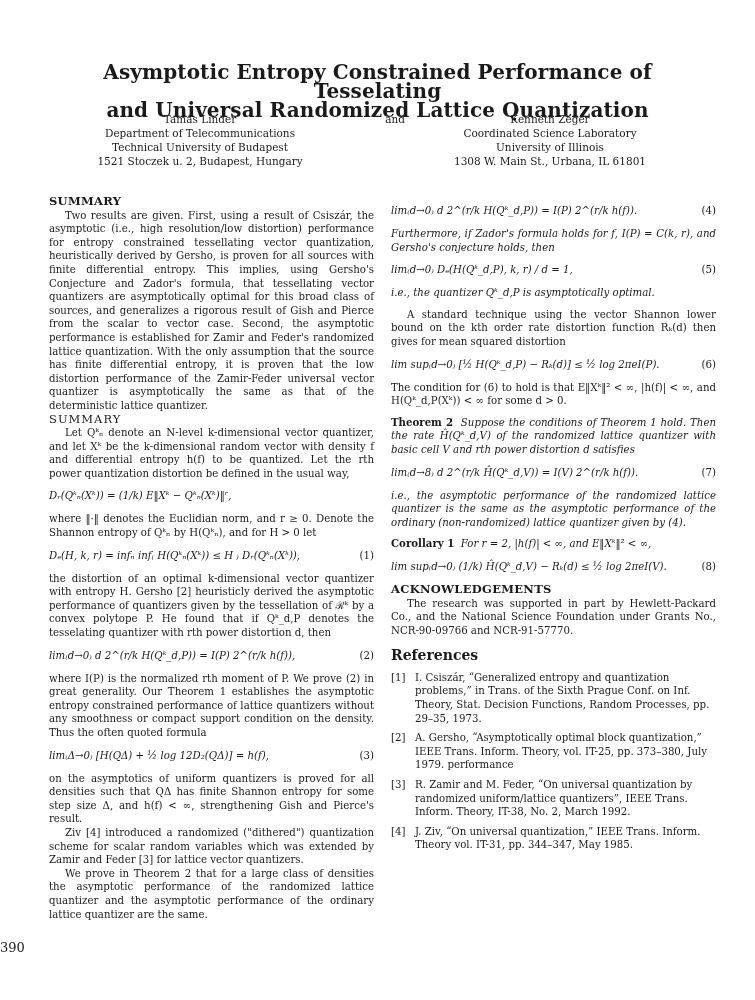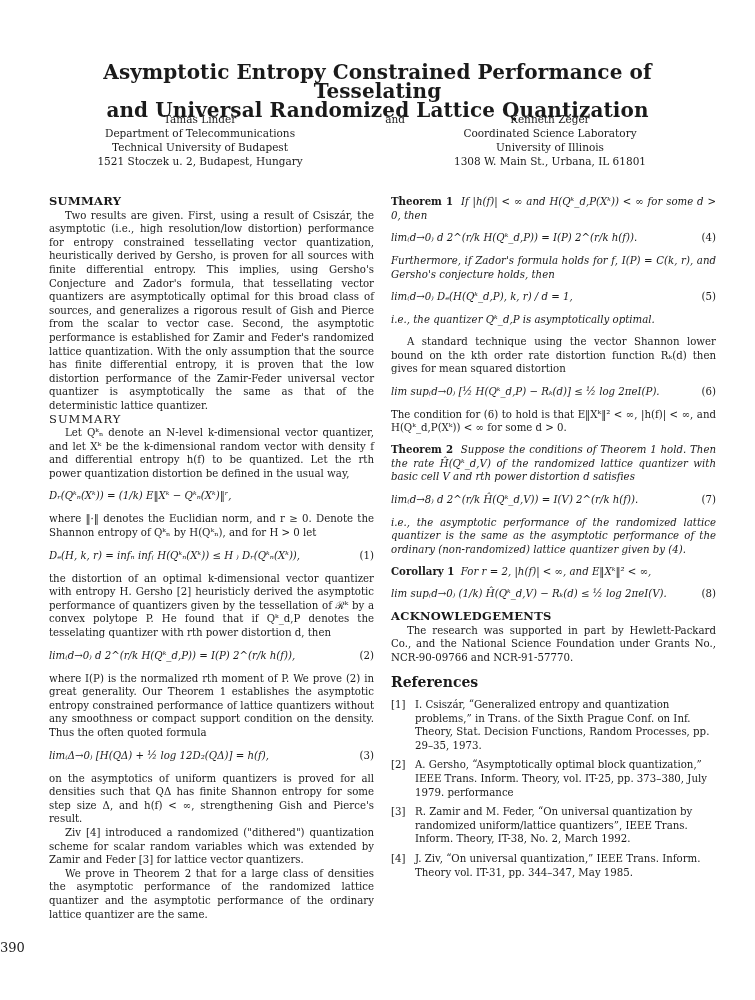--- a/index.html
+++ b/index.html
@@ -76,24 +76,20 @@
     <div class="eq">
       <span>lim₍Δ→0₎ [H(QΔ) + ½ log 12D₂(QΔ)] = h(f),</span>
       <span class="num">(3)</span>
     </div>
     <p class="noind">on the asymptotics of uniform quantizers is proved for all densities such that QΔ has finite Shannon entropy for some step size Δ, and h(f) &lt; ∞, strengthening Gish and Pierce's result.</p>
     <p>Ziv [4] introduced a randomized ("dithered") quantization scheme for scalar random variables which was extended by Zamir and Feder [3] for lattice vector quantizers.</p>
     <p>We prove in Theorem 2 that for a large class of densities the asymptotic performance of the randomized lattice quantizer and the asymptotic performance of the ordinary lattice quantizer are the same.</p>
   </div>
 
   <div class="col right">
-    <p class="noind it">
-      <span class="thm-label">Theorem 1</span>&nbsp;
-      <span>If |h(f)| &lt; ∞ and H(Qᵏ_d,P(Xᵏ)) &lt; ∞ for some d &gt; 0, then</span>
-    </p>
     <div class="eq">
       <span>lim₍d→0₎ d 2^(r/k H(Qᵏ_d,P)) = I(P) 2^(r/k h(f)).</span>
       <span class="num">(4)</span>
     </div>
     <p class="noind it">Furthermore, if Zador's formula holds for f, I(P) = C(k, r), and Gersho's conjecture holds, then</p>
     <div class="eq">
       <span>lim₍d→0₎ Dₑ(H(Qᵏ_d,P), k, r) / d = 1,</span>
       <span class="num">(5)</span>
     </div>
     <p class="noind it">i.e., the quantizer Qᵏ_d,P is asymptotically optimal.</p>

